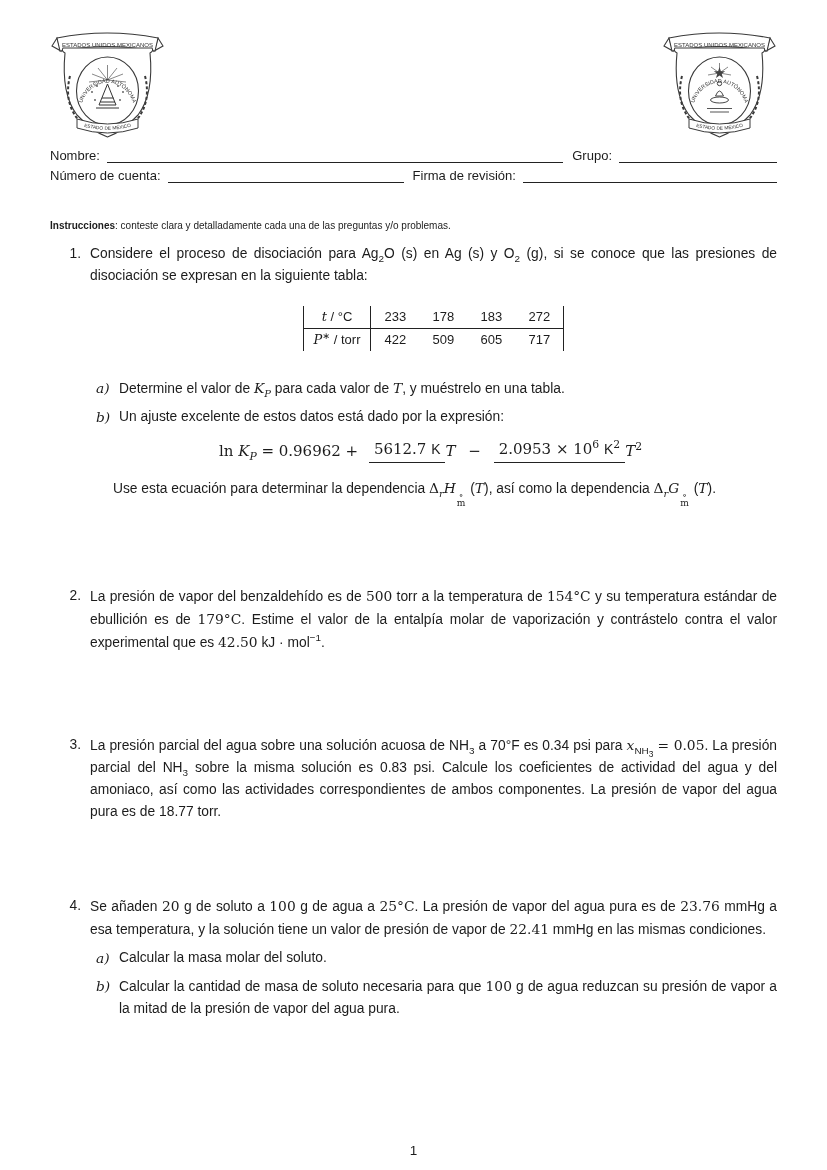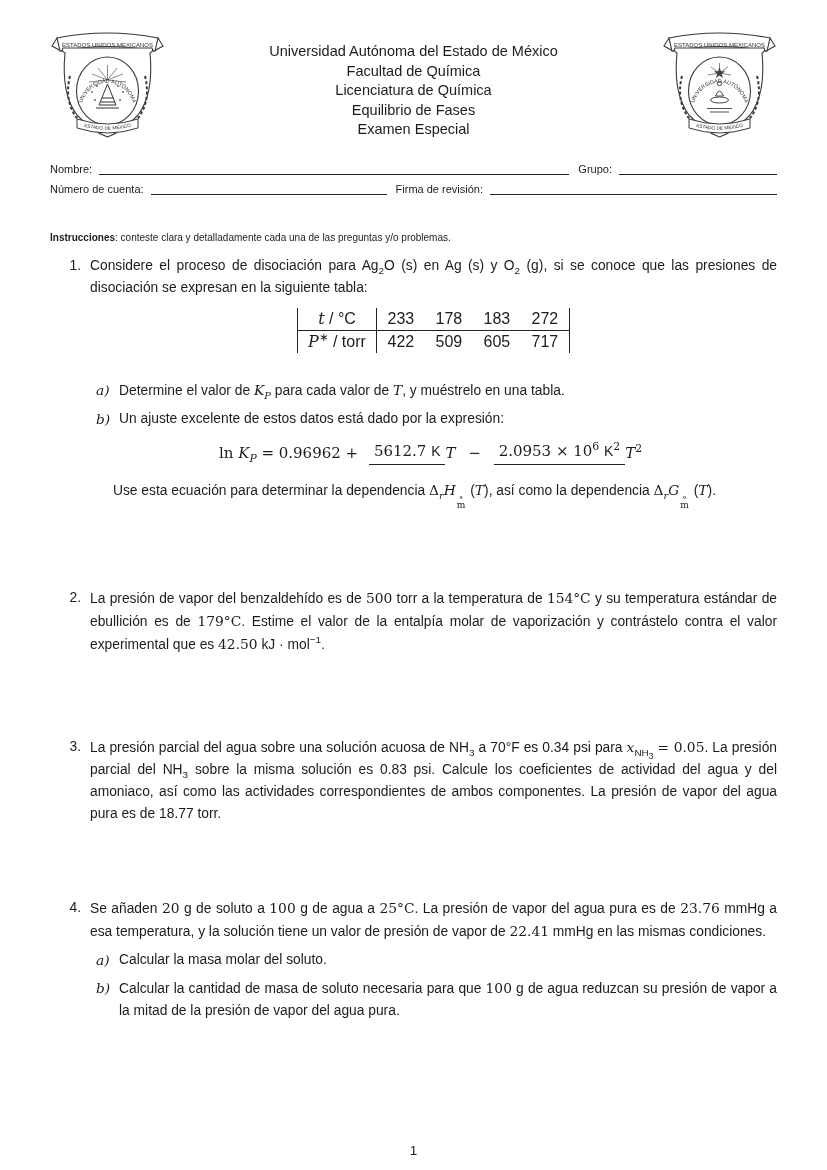--- a/index.html
+++ b/index.html
@@ -7,21 +7,21 @@
     position:relative; width:827px; height:1170px; overflow:hidden;
     box-sizing:border-box; padding:24px 50px 0 50px;
     background:#ffffff; color:#1c1c1c;
     font-family:"Liberation Sans", sans-serif;
   }
   
   .header { display:flex; justify-content:space-between; align-items:flex-start; }
   .seal { width:115px; height:120px; flex:none; }
   .htext { flex:1; text-align:center; margin-top:18px; font-size:14.5px; line-height:19.5px; }
   
-  .form { margin-top:12px; font-size:11px; }
+  .form { margin-top:0; font-size:13px; }
   .frow { display:flex; align-items:flex-end; height:19px; }
   .frow + .frow { margin-top:1px;justify-content:flex-end; }
   .flabel { white-space:nowrap; padding-right:7px; }
   .flabel.mid { padding-left:9px; }
   .fill { border-bottom:1.3px solid #222; height:13px; }
   .grow { flex:1; }
   .w-group { width:158px; flex:none; }
   .w-account { width:236px; flex:none; }
   
   .instructions { margin:32px 0 0 0; font-size:10px; line-height:22px; }
@@ -38,21 +38,21 @@
   i, em { font-family:"DejaVu Serif", serif; }
   i { font-style:italic; }
   em { font-style:normal; }
   sub, sup { font-size:0.72em; line-height:0; }
   sub sub { font-size:0.85em; }
   .ss { display:inline-flex; flex-direction:column; align-items:center;
         vertical-align:-0.5em; line-height:0.9; font-size:0.66em;
         font-family:"DejaVu Serif", serif; margin:0 1px; }
   .ss span { display:block; }
   
-  .dtable { margin:9px auto 26px auto; border-collapse:collapse; font-size:16px;
+  .dtable { margin:19px auto 26px auto; border-collapse:collapse; font-size:13px;
             border-left:1.3px solid #222; border-right:1.3px solid #222; }
   .dtable td { padding:0 9px; height:20px; text-align:center; min-width:30px; }
   .dtable td.tlabel { border-right:1.3px solid #222; padding:0 10px; }
   .dtable tr:first-child td { border-bottom:1.3px solid #222; }
   
   .sub { display:flex; margin-top:6px; }
   .slabel { flex:0 0 23px; margin-left:6px; font-family:"DejaVu Serif", serif; font-style:italic; }
   .stext { flex:1; text-align:justify; min-width:0; }
   
   .equation { text-align:center; margin:10px 0 14px 0; font-size:15px;
@@ -119,27 +119,20 @@
       </defs>
       <text class="sealtext" font-size="5.4" text-anchor="middle">
         <textPath href="#arcL" startOffset="50%">UNIVERSIDAD AUTÓNOMA</textPath>
       </text>
       <text class="sealtext" font-size="6" x="57.5" y="22.5" text-anchor="middle">ESTADOS UNIDOS MEXICANOS</text>
       <text class="sealtext" font-size="4.8" text-anchor="middle">
         <textPath href="#botL" startOffset="50%">ESTADO DE MÉXICO</textPath>
       </text>
     </svg>
 
-    <div class="htext">
-      <div>Universidad Autónoma del Estado de México</div>
-      <div>Facultad de Química</div>
-      <div>Licenciatura de Química</div>
-      <div>Equilibrio de Fases</div>
-      <div>Examen Especial</div>
-    </div>
 
     <svg class="seal" viewBox="0 0 115 120">
       <g stroke="#3a3a3a" fill="#ffffff" stroke-width="1.1">
         <path d="M7,14 L2,22 L11,27 Z"></path>
         <path d="M108,14 L113,22 L104,27 Z"></path>
         <path d="M7,14 Q57,4 108,14 L105,27 Q57,18 10,27 Z"></path>
         <path d="M15,29 Q11,27 13,24 L102,24 Q104,27 100,29 Q104,70 88,91 Q72,108 57.5,113 Q43,108 27,91 Q11,70 15,29 Z"></path>
         <path d="M20,52 Q13,80 31,99" stroke-dasharray="3,2.2" fill="none" stroke-width="2"></path>
         <path d="M95,52 Q102,80 84,99" stroke-dasharray="3,2.2" fill="none" stroke-width="2"></path>
         <ellipse cx="57.5" cy="67" rx="31" ry="34"></ellipse>

